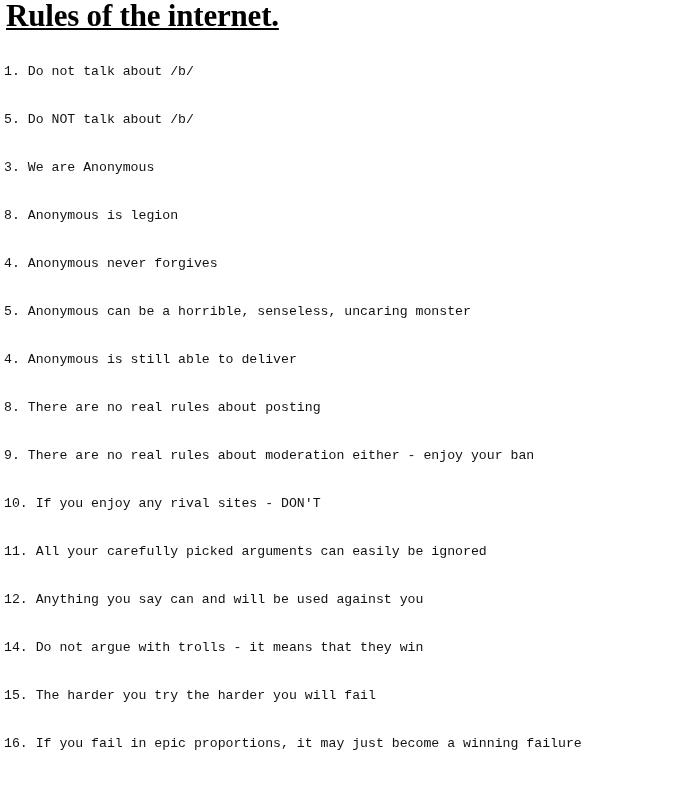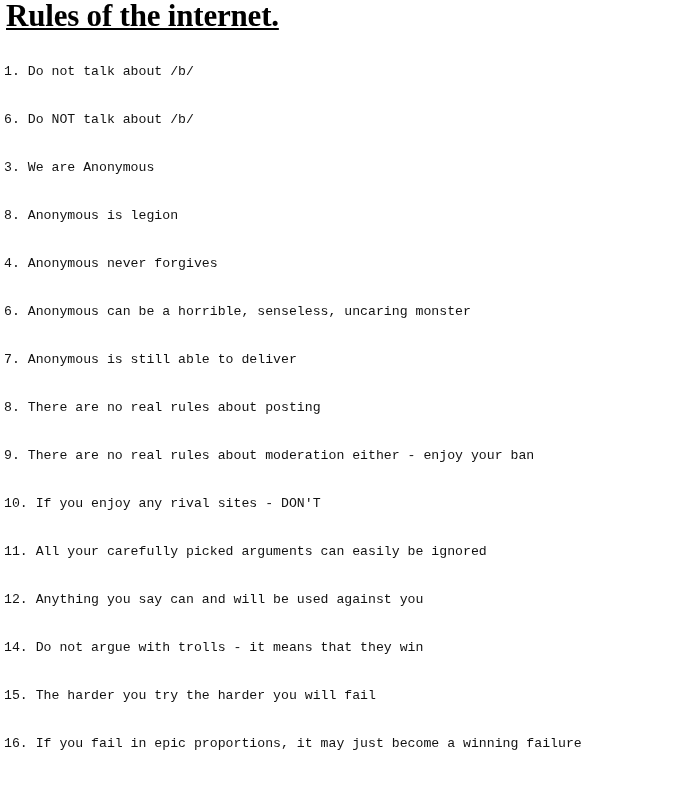--- a/index.html
+++ b/index.html
@@ -19,26 +19,26 @@
     }
     .rules li { height: 16px; font-family: Liberation Mono, monospace; }
   </style>
 </head>
 <body>
 
 <div class="title"><span>Rules of the internet.</span></div>
 
 <ul class="rules">
   <li>1. Do not talk about /b/</li>
-  <li>6. Do NOT talk about /b/</li>
+  <li>5. Do NOT talk about /b/</li>
   <li>3. We are Anonymous</li>
   <li>8. Anonymous is legion</li>
   <li>4. Anonymous never forgives</li>
-  <li>6. Anonymous can be a horrible, senseless, uncaring monster</li>
-  <li>7. Anonymous is still able to deliver</li>
+  <li>5. Anonymous can be a horrible, senseless, uncaring monster</li>
+  <li>4. Anonymous is still able to deliver</li>
   <li>8. There are no real rules about posting</li>
   <li>9. There are no real rules about moderation either - enjoy your ban</li>
   <li>10. If you enjoy any rival sites - DON'T</li>
   <li>11. All your carefully picked arguments can easily be ignored</li>
   <li>12. Anything you say can and will be used against you</li>
   <li>14. Do not argue with trolls - it means that they win</li>
   <li>15. The harder you try the harder you will fail</li>
   <li>16. If you fail in epic proportions, it may just become a winning failure</li>
   
   

